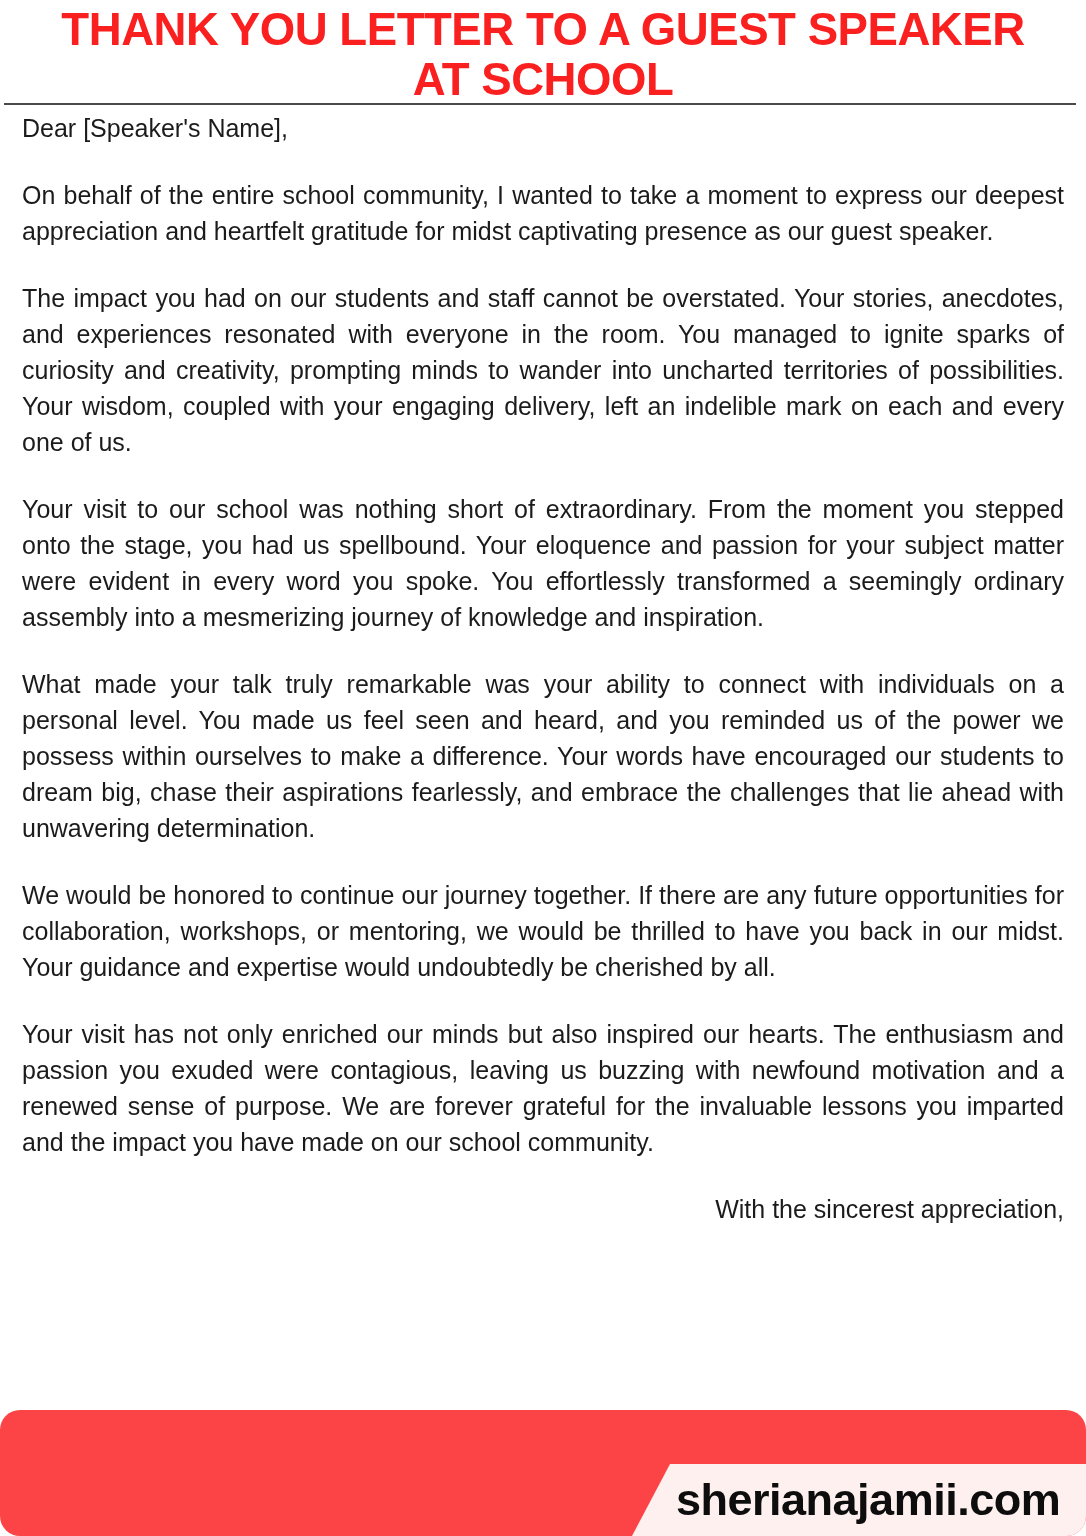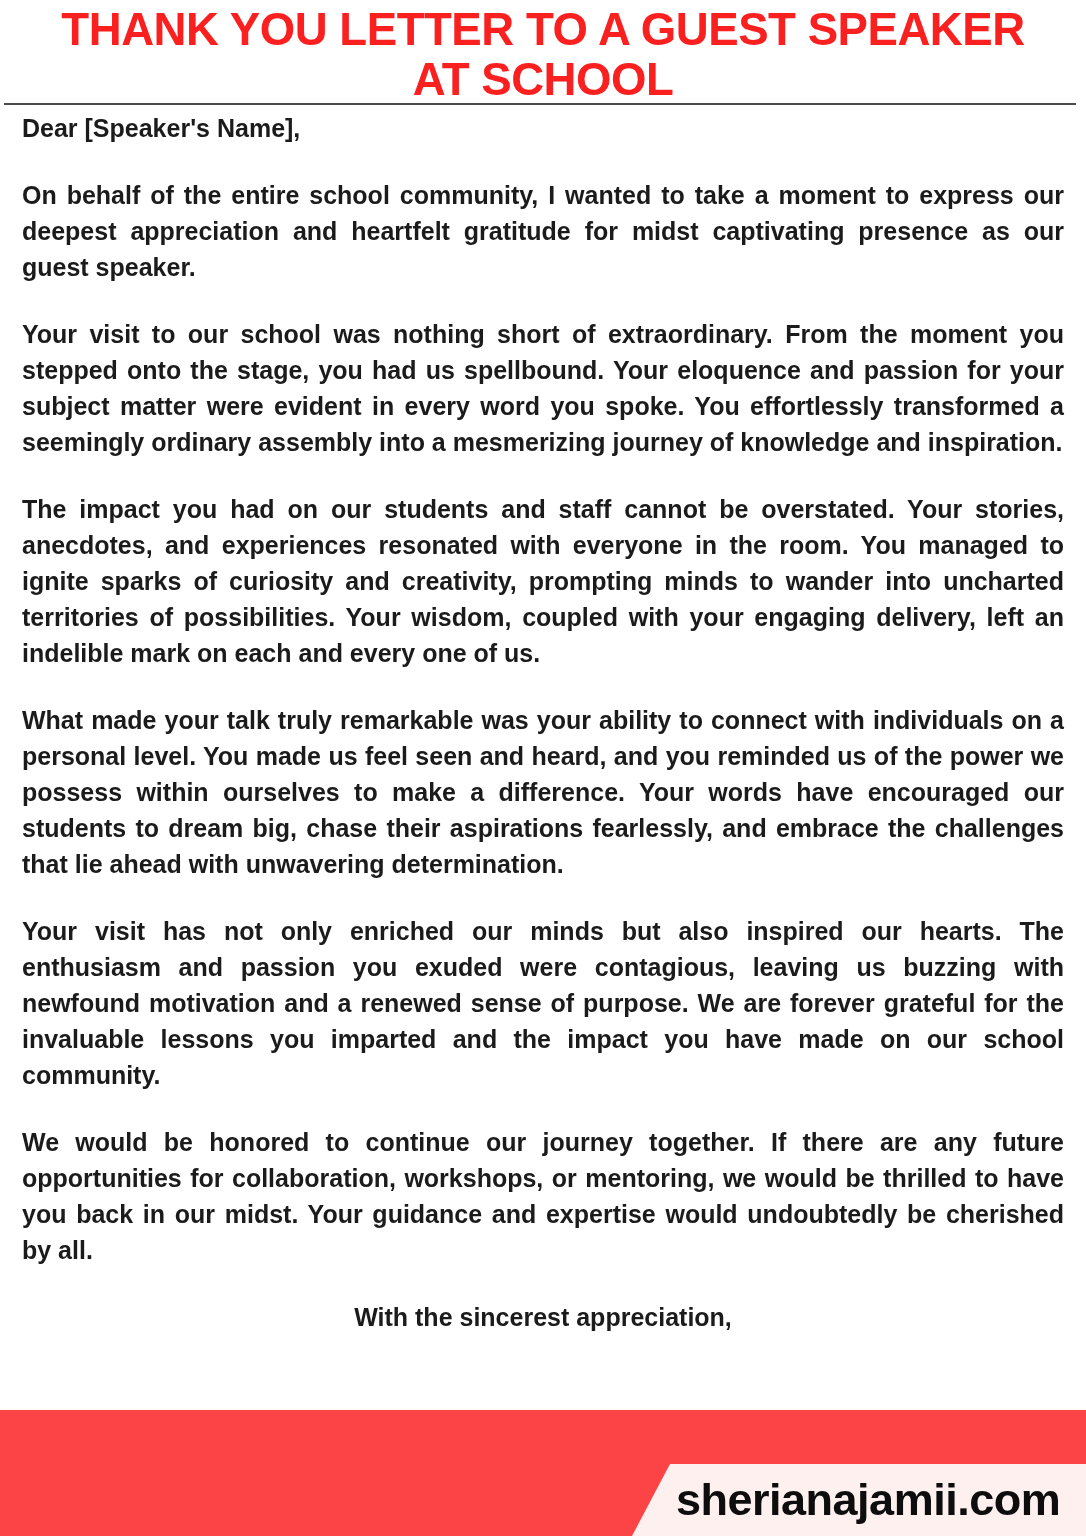--- a/index.html
+++ b/index.html
@@ -46,43 +46,43 @@
   
   .letter-body {
     position: absolute;
     left: 22px;
     top: 110px;
     width: 1042px;
     color: #1b1b1b;
     font-family: "Liberation Sans", sans-serif;
     font-size: 25px;
     line-height: 36px;
-    font-weight: bold;
   }
   .letter-body p {
     margin: 0 0 31px 0;
     text-align: justify;
     text-justify: inter-word;
   }
   .letter-body p.no-justify {
-    text-align: center;
+    text-align: right;
   }
   .letter-body p.tight {
     margin-bottom: 0;
   }
 
   
   .footer {
     position: absolute;
     left: 0;
     top: 1410px;
     width: 1086px;
     height: 126px;
     background: #FC4446;
     overflow: hidden;
+    border-radius: 20px;
   }
   .footer-panel {
     position: absolute;
     left: 0;
     top: 0;
     width: 1086px;
     height: 126px;
     background: #FDF0EF;
     clip-path: polygon(670px 54px, 1086px 54px, 1086px 126px, 632px 126px);
   }
@@ -105,24 +105,24 @@
 
 <div class="title-block">
   <h1 class="doc-title">THANK YOU LETTER TO A GUEST SPEAKER AT SCHOOL</h1>
 </div>
 
 <div class="divider"></div>
 
 <div class="letter-body">
   <p>Dear [Speaker's Name],</p>
   <p>On behalf of the entire school community, I wanted to take a moment to express our deepest appreciation and heartfelt gratitude for midst captivating presence as our guest speaker.</p>
+  <p>The impact you had on our students and staff cannot be overstated. Your stories, anecdotes, and experiences resonated with everyone in the room. You managed to ignite sparks of curiosity and creativity, prompting minds to wander into uncharted territories of possibilities. Your wisdom, coupled with your engaging delivery, left an indelible mark on each and every one of us.</p>
   <p>Your visit to our school was nothing short of extraordinary. From the moment you stepped onto the stage, you had us spellbound. Your eloquence and passion for your subject matter were evident in every word you spoke. You effortlessly transformed a seemingly ordinary assembly into a mesmerizing journey of knowledge and inspiration.</p>
-  <p>The impact you had on our students and staff cannot be overstated. Your stories, anecdotes, and experiences resonated with everyone in the room. You managed to ignite sparks of curiosity and creativity, prompting minds to wander into uncharted territories of possibilities. Your wisdom, coupled with your engaging delivery, left an indelible mark on each and every one of us.</p>
   <p>What made your talk truly remarkable was your ability to connect with individuals on a personal level. You made us feel seen and heard, and you reminded us of the power we possess within ourselves to make a difference. Your words have encouraged our students to dream big, chase their aspirations fearlessly, and embrace the challenges that lie ahead with unwavering determination.</p>
+  <p>We would be honored to continue our journey together. If there are any future opportunities for collaboration, workshops, or mentoring, we would be thrilled to have you back in our midst. Your guidance and expertise would undoubtedly be cherished by all.</p>
   <p>Your visit has not only enriched our minds but also inspired our hearts. The enthusiasm and passion you exuded were contagious, leaving us buzzing with newfound motivation and a renewed sense of purpose. We are forever grateful for the invaluable lessons you imparted and the impact you have made on our school community.</p>
-  <p>We would be honored to continue our journey together. If there are any future opportunities for collaboration, workshops, or mentoring, we would be thrilled to have you back in our midst. Your guidance and expertise would undoubtedly be cherished by all.</p>
   <p class="no-justify tight">With the sincerest appreciation,</p>
 </div>
 
 <div class="footer">
   <div class="footer-panel"></div>
   <div class="footer-site">sherianajamii.com</div>
 </div>
 
 </body></html>

